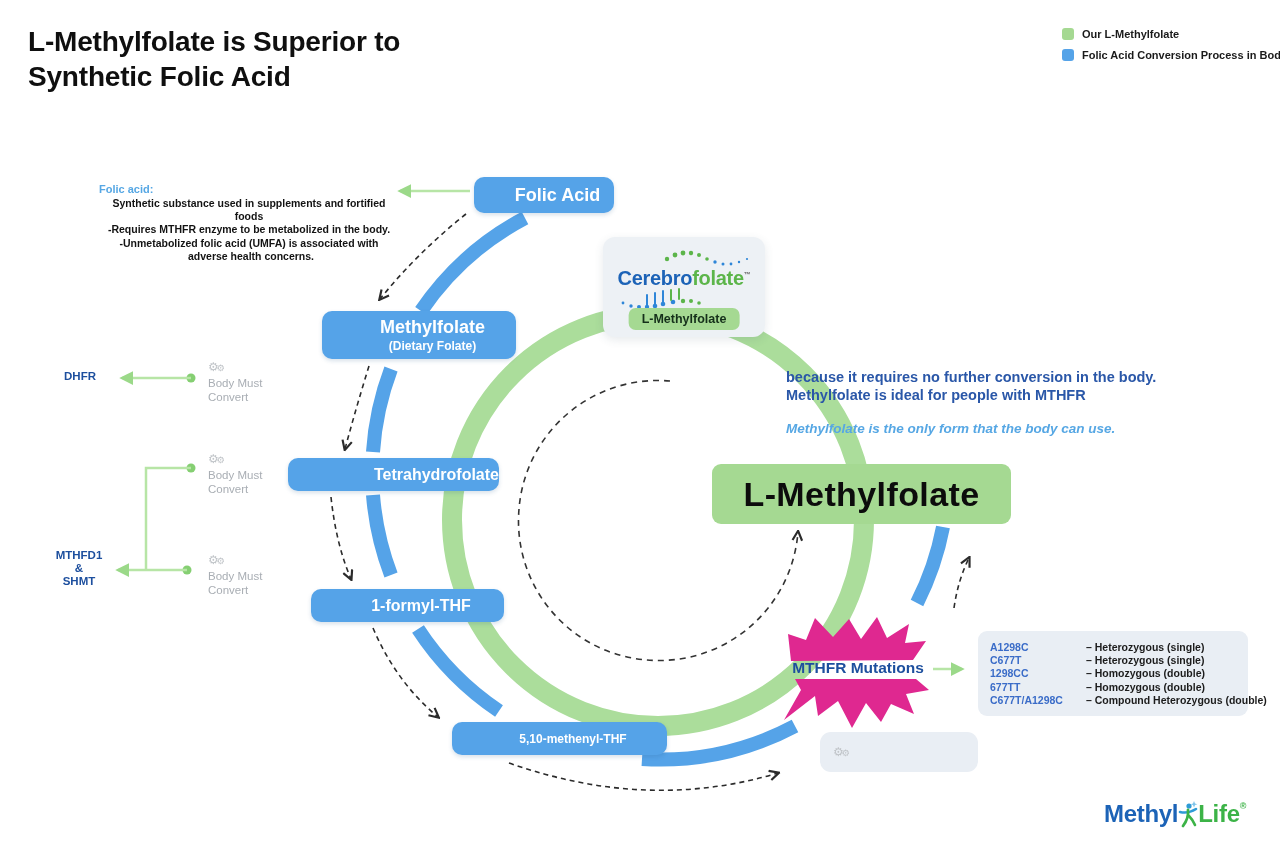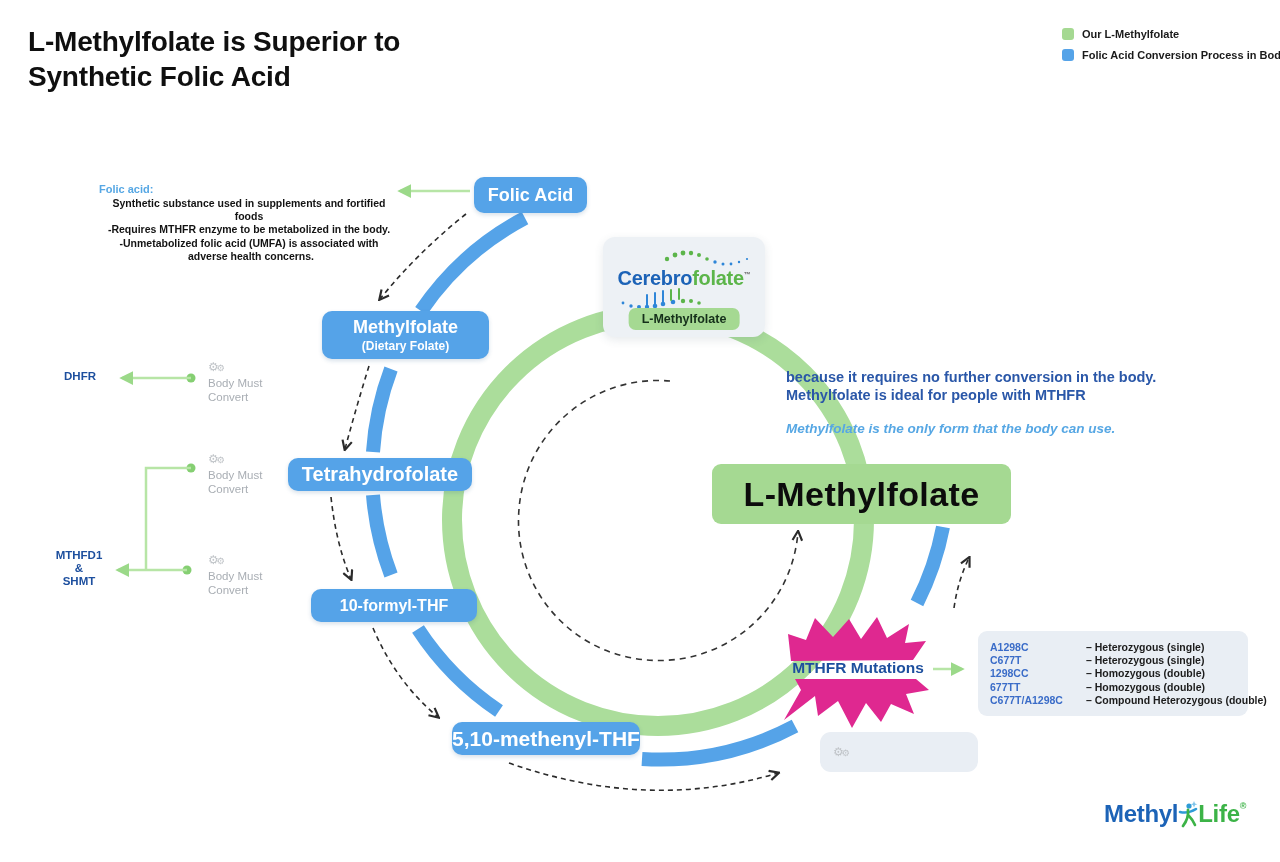--- a/index.html
+++ b/index.html
@@ -34,27 +34,27 @@
   .sw-green{background:var(--green);}
   .sw-blue{background:var(--blue);}
   .legend-label{font-size:11px;font-weight:700;color:#1a1a1a;}
 
   #folic-note{left:99px;top:183px;width:300px;}
   #folic-note .head{font-size:11px;font-weight:700;color:var(--light-blue);margin-bottom:2px;}
   #folic-note .ln{font-size:10.5px;font-weight:700;color:#131313;line-height:13.2px;text-align:center;}
   #folic-note .ln.indent{padding-left:4px;}
 
   .stage{background:var(--blue);color:#fff;font-weight:700;text-align:center;border-radius:10px;
-         display:flex;flex-direction:column;justify-content:center;box-shadow:0 2px 4px rgba(40,90,140,.18);}
+         display:flex;flex-direction:column;justify-content:center;box-shadow:0 2px 4px rgba(40,90,140,.18);padding-left:27px;}
   #stage-folic-acid{left:474px;top:177px;width:113px;height:36px;font-size:18px;}
   #stage-dihydrofolate{left:322px;top:311px;width:167px;height:48px;font-size:18px;}
   #stage-dihydrofolate .sub{font-size:12px;font-weight:700;margin-top:1px;}
-  #stage-tetrahydrofolate{left:288px;top:458px;width:184px;height:33px;font-size:20px;}
+  #stage-tetrahydrofolate{left:288px;top:458px;width:184px;height:33px;font-size:16px;text-align:right;}
   #stage-formyl{left:311px;top:589px;width:166px;height:33px;font-size:16px;}
-  #stage-methenyl{left:452px;top:722px;width:188px;height:33px;font-size:21px;}
+  #stage-methenyl{left:452px;top:722px;width:188px;height:33px;font-size:12px;}
 
   .enzyme{font-size:11.5px;font-weight:700;color:var(--dark-blue);text-align:center;line-height:13px;}
   #enzyme-dhfr{left:50px;top:370px;width:60px;}
   #enzyme-mthfd{left:40px;top:549px;width:78px;}
 
   .convert{width:90px;color:var(--gray-text);}
   .convert .gears{line-height:12px;margin-bottom:2px;}
   .gear{color:#c0c4c8;}
   .g1{font-size:12px;}
   .g2{font-size:9px;margin-left:-2px;}
@@ -175,21 +175,21 @@
   <div>Folic Acid</div>
 </div>
 <div id="stage-dihydrofolate" class="stage abs">
   <div>Methylfolate</div>
   <div class="sub">(Dietary Folate)</div>
 </div>
 <div id="stage-tetrahydrofolate" class="stage abs">
   <div>Tetrahydrofolate</div>
 </div>
 <div id="stage-formyl" class="stage abs">
-  <div>10-formyl-THF</div>
+  <div>1-formyl-THF</div>
 </div>
 <div id="stage-methenyl" class="stage abs">
   <div>5,10-methenyl-THF</div>
 </div>
 
 <div id="enzyme-dhfr" class="enzyme abs">DHFR</div>
 <div id="enzyme-mthfd" class="enzyme abs">
   <div>MTHFD1</div>
   <div>&amp;</div>
   <div>SHMT</div>

